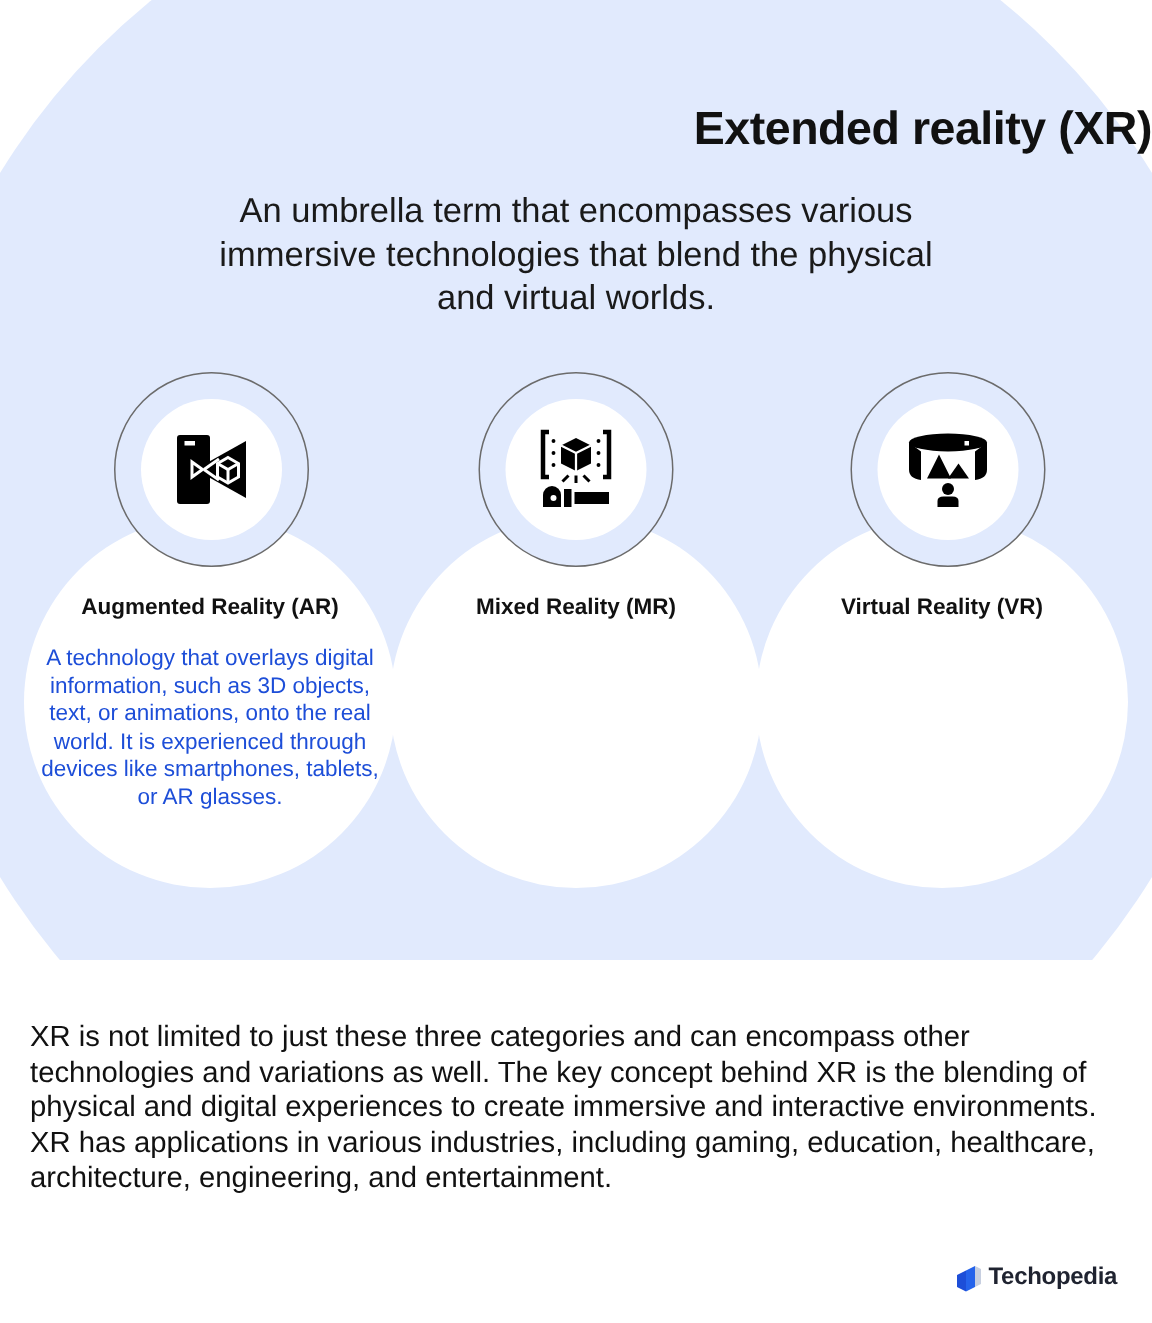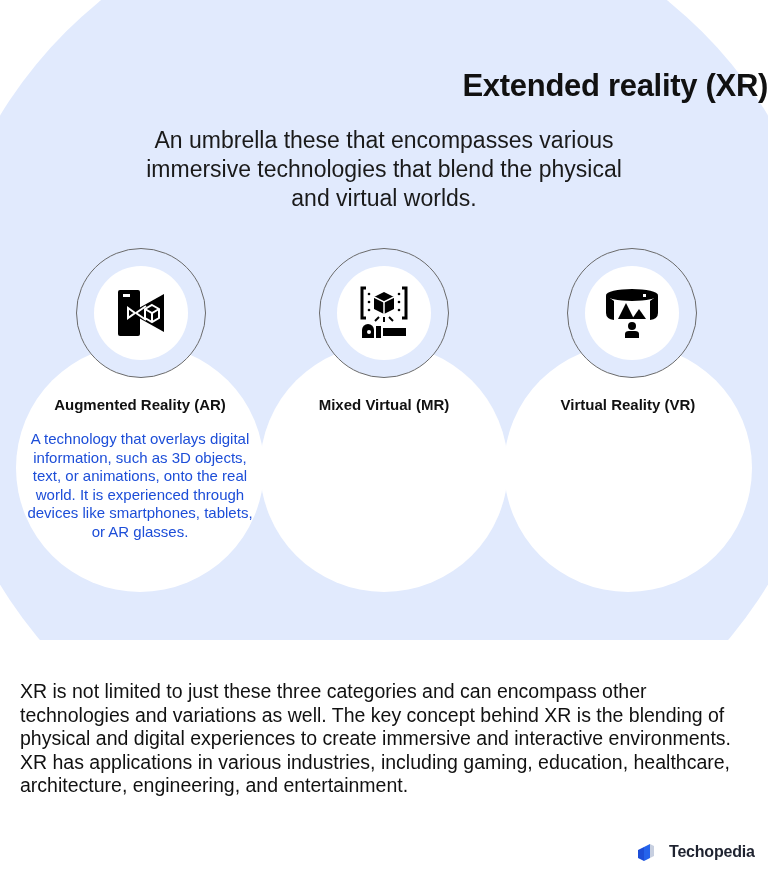--- a/index.html
+++ b/index.html
@@ -10,32 +10,32 @@
   .title { position:absolute; top:68px; left:0; width:768px; text-align:right; font-size:31px; font-weight:700; letter-spacing:-0.3px; margin:0; }
   .subtitle { position:absolute; top:126px; left:134px; width:500px; text-align:center; font-size:23px; line-height:29px; color:#1a1a1a; margin:0; }
   .card { position:absolute; width:248px; height:248px; top:344px; border-radius:50%; background:#ffffff; }
   .ring { position:absolute; width:130px; height:130px; top:248px; border-radius:50%; border:1px solid #6b6b6b; background:#e1eafd; box-sizing:border-box; }
   .ring .inner { position:absolute; left:17px; top:17px; width:94px; height:94px; border-radius:50%; background:#ffffff; display:flex; align-items:center; justify-content:center; }
   .card-text { position:absolute; top:396px; width:230px; text-align:center; }
   .card-title { font-size:15px; font-weight:700; margin:0 0 17px 0; }
   .card-desc { font-size:15px; line-height:18.5px; color:#1d4ed8; margin:0; }
   .card-desc.small { font-size:13px; line-height:16px; margin-top:-4px; }
   .footer-text { position:absolute; top:680px; left:20px; width:728px; text-align:left; font-size:19.5px; line-height:23.5px; color:#111; margin:0; }
-  .brand { position:absolute; left:636px; top:842px; display:flex; align-items:center; gap:13px; }
+  .brand { position:absolute; left:636px; top:842px; display:flex; align-items:center; gap:3px; }
   .brand-name { font-size:16px; font-weight:700; color:#1f2330; letter-spacing:-0.2px; }
 </style>
 </head>
 <body>
 
 <div class="bg-clip">
   <div class="big-circle"></div>
 </div>
 
 <h1 class="title">Extended reality (XR)</h1>
-<p class="subtitle">An umbrella these that encompasses various immersive technologies that blend the physical and virtual worlds.</p>
+<p class="subtitle">An umbrella term that encompasses various immersive technologies that blend the physical and virtual worlds.</p>
 
 <div class="card" style="left:16px;"></div>
 <div class="ring" style="left:76px;">
   <div class="inner">
     <svg width="50" height="50" viewBox="0 0 50 50">
       <rect x="2" y="2" width="22" height="46" rx="2" fill="#000"></rect>
       <rect x="7" y="6" width="7" height="3" fill="#fff"></rect>
       <polygon points="14,25 48,6 48,44" fill="#000"></polygon>
       <polyline points="20,25 30,18" stroke="#fff" stroke-width="2" fill="none"></polyline>
       <polyline points="20,25 30,32" stroke="#fff" stroke-width="2" fill="none"></polyline>
@@ -70,21 +70,21 @@
       <line x1="26" y1="31" x2="26" y2="36" stroke="#000" stroke-width="2"></line>
       <line x1="31" y1="31" x2="35" y2="35" stroke="#000" stroke-width="2"></line>
       <path d="M4 52 V44 A6 6 0 0 1 16 44 V52 Z" fill="#000"></path>
       <circle cx="11" cy="46" r="2" fill="#fff"></circle>
       <rect x="18" y="40" width="5" height="12" fill="#000"></rect>
       <rect x="25" y="42" width="23" height="8" fill="#000"></rect>
     </svg>
   </div>
 </div>
 <div class="card-text" style="left:269px;">
-  <p class="card-title">Mixed Virtual (MR)</p>
+  <p class="card-title">Mixed Reality (MR)</p>
 </div>
 
 <div class="card" style="left:504px;"></div>
 <div class="ring" style="left:567px;">
   <div class="inner">
     <svg width="56" height="52" viewBox="0 0 56 52">
       <ellipse cx="28" cy="8" rx="26" ry="6" fill="#000"></ellipse>
       <path d="M2 8 V26 Q2 32 10 33 V14 Z" fill="#000"></path>
       <path d="M54 8 V26 Q54 32 46 33 V14 Z" fill="#000"></path>
       <polygon points="14,32 22,16 30,32" fill="#000"></polygon>

